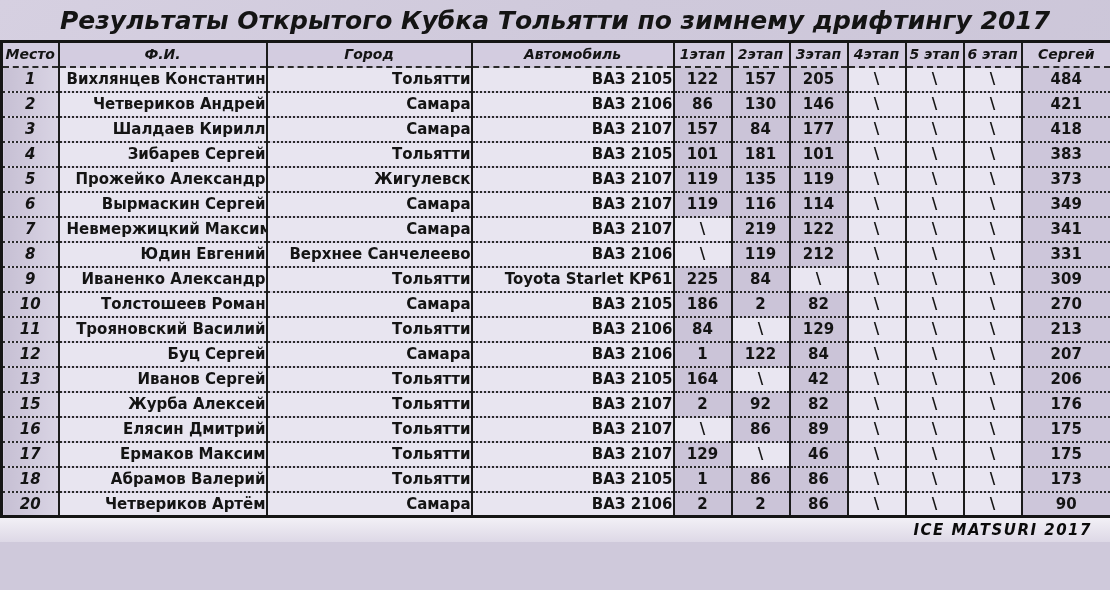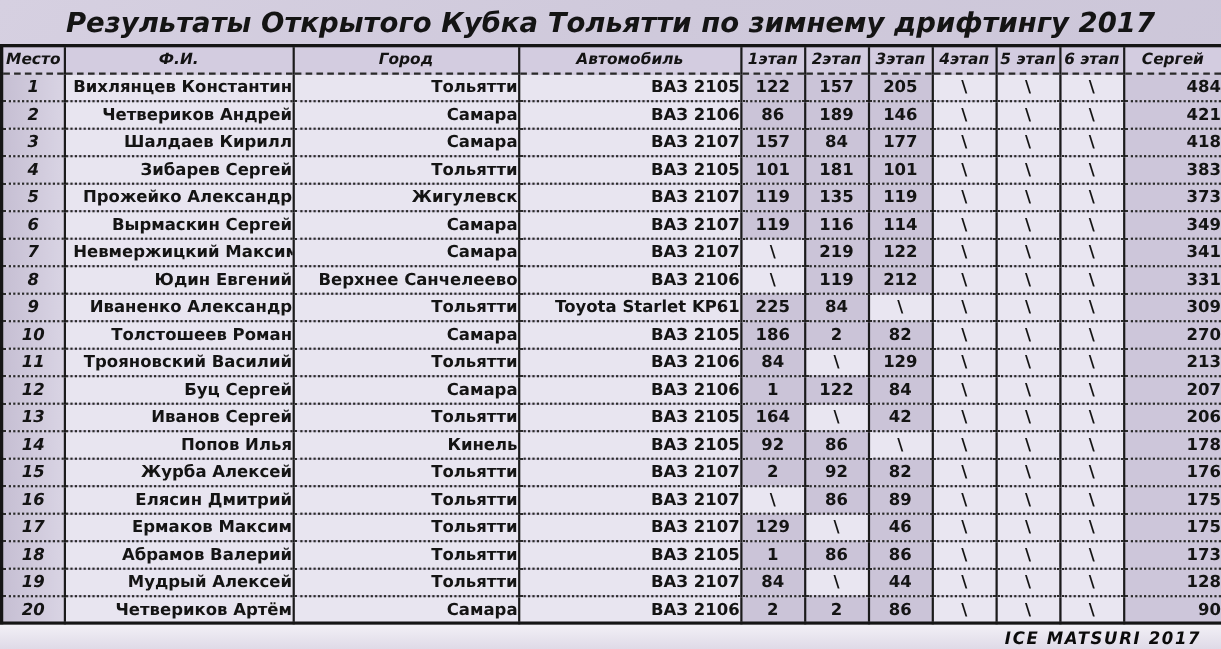--- a/index.html
+++ b/index.html
@@ -65,21 +65,21 @@
   td.cell-stage-num {
     text-align: center;
     background: #cbc4d8;
   }
   td.cell-stage-miss {
     text-align: center;
     background: #e9e6f1;
     font-size: 16px;
   }
   td.cell-total {
-    text-align: right;
+    text-align: center;
     background: #cdc6da;
     margin-top: 12px;
   }
   .footer {
     height: 24px;
     background: linear-gradient(180deg, #f2f0f6 0%, #ddd8e6 100%);
     display: flex;
     align-items: center;
     justify-content: flex-end;
     padding-right: 18px;
@@ -144,21 +144,21 @@
           <td class="cell-stage-miss">\</td>
           <td class="cell-stage-miss">\</td>
           <td class="cell-total">484</td>
         </tr>
         <tr>
           <td class="cell-place">2</td>
           <td class="cell-left">Четвериков Андрей</td>
           <td class="cell-left">Самара</td>
           <td class="cell-left">ВАЗ 2106</td>
           <td class="cell-stage-num">86</td>
-          <td class="cell-stage-num">189</td>
+          <td class="cell-stage-num">130</td>
           <td class="cell-stage-num">146</td>
           <td class="cell-stage-miss">\</td>
           <td class="cell-stage-miss">\</td>
           <td class="cell-stage-miss">\</td>
           <td class="cell-total">421</td>
         </tr>
         <tr>
           <td class="cell-place">3</td>
           <td class="cell-left">Шалдаев Кирилл</td>
           <td class="cell-left">Самара</td>
@@ -295,33 +295,20 @@
           <td class="cell-left">ВАЗ 2105</td>
           <td class="cell-stage-num">164</td>
           <td class="cell-stage-miss">\</td>
           <td class="cell-stage-num">42</td>
           <td class="cell-stage-miss">\</td>
           <td class="cell-stage-miss">\</td>
           <td class="cell-stage-miss">\</td>
           <td class="cell-total">206</td>
         </tr>
         <tr>
-          <td class="cell-place">14</td>
-          <td class="cell-left">Попов Илья</td>
-          <td class="cell-left">Кинель</td>
-          <td class="cell-left">ВАЗ 2105</td>
-          <td class="cell-stage-num">92</td>
-          <td class="cell-stage-num">86</td>
-          <td class="cell-stage-miss">\</td>
-          <td class="cell-stage-miss">\</td>
-          <td class="cell-stage-miss">\</td>
-          <td class="cell-stage-miss">\</td>
-          <td class="cell-total">178</td>
-        </tr>
-        <tr>
           <td class="cell-place">15</td>
           <td class="cell-left">Журба Алексей</td>
           <td class="cell-left">Тольятти</td>
           <td class="cell-left">ВАЗ 2107</td>
           <td class="cell-stage-num">2</td>
           <td class="cell-stage-num">92</td>
           <td class="cell-stage-num">82</td>
           <td class="cell-stage-miss">\</td>
           <td class="cell-stage-miss">\</td>
           <td class="cell-stage-miss">\</td>
@@ -360,33 +347,20 @@
           <td class="cell-left">ВАЗ 2105</td>
           <td class="cell-stage-num">1</td>
           <td class="cell-stage-num">86</td>
           <td class="cell-stage-num">86</td>
           <td class="cell-stage-miss">\</td>
           <td class="cell-stage-miss">\</td>
           <td class="cell-stage-miss">\</td>
           <td class="cell-total">173</td>
         </tr>
         <tr>
-          <td class="cell-place">19</td>
-          <td class="cell-left">Мудрый Алексей</td>
-          <td class="cell-left">Тольятти</td>
-          <td class="cell-left">ВАЗ 2107</td>
-          <td class="cell-stage-num">84</td>
-          <td class="cell-stage-miss">\</td>
-          <td class="cell-stage-num">44</td>
-          <td class="cell-stage-miss">\</td>
-          <td class="cell-stage-miss">\</td>
-          <td class="cell-stage-miss">\</td>
-          <td class="cell-total">128</td>
-        </tr>
-        <tr>
           <td class="cell-place">20</td>
           <td class="cell-left">Четвериков Артём</td>
           <td class="cell-left">Самара</td>
           <td class="cell-left">ВАЗ 2106</td>
           <td class="cell-stage-num">2</td>
           <td class="cell-stage-num">2</td>
           <td class="cell-stage-num">86</td>
           <td class="cell-stage-miss">\</td>
           <td class="cell-stage-miss">\</td>
           <td class="cell-stage-miss">\</td>

